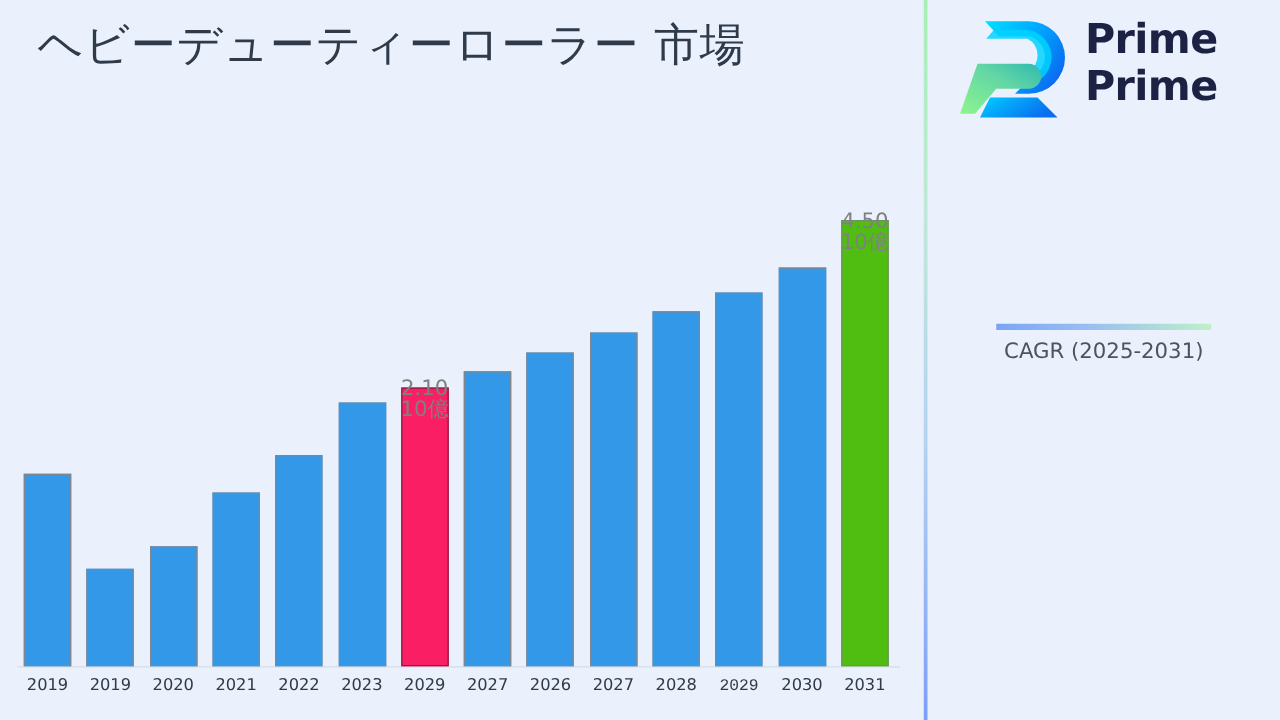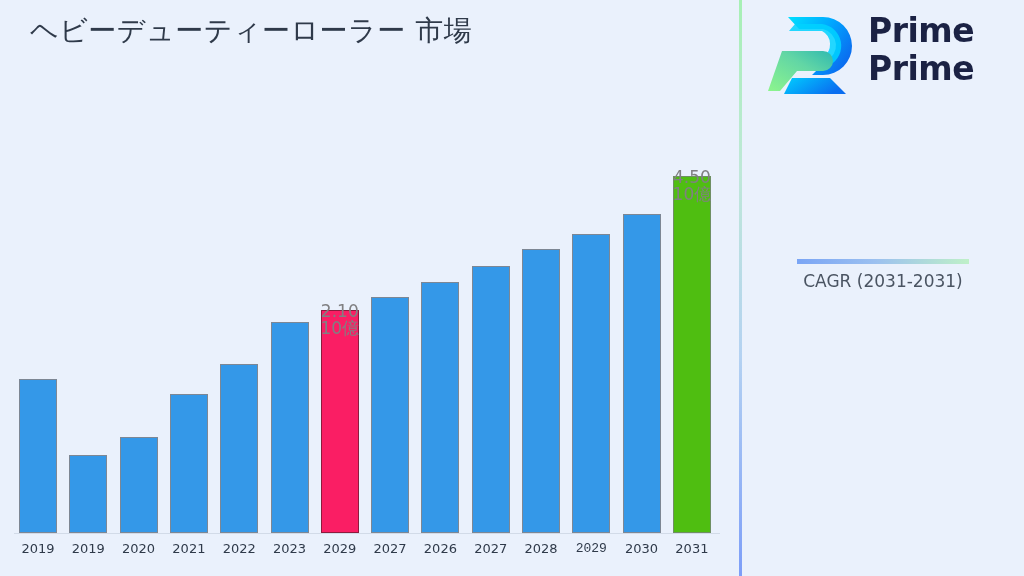--- a/index.html
+++ b/index.html
@@ -18,21 +18,21 @@
     width: 1024px;
     height: 576px;
     background: #eaf1fc;
   }
 
   
   #chart-title {
     position: absolute;
     left: 30px;
     top: 12px;
-    font-size: 28px;
+    font-size: 36px;
     font-weight: 400;
     color: #2f3a4a;
     letter-spacing: 0.5px;
     white-space: nowrap;
   }
 
   
   #plot {
     position: absolute;
     left: 0;
@@ -277,17 +277,17 @@
         </svg>
       </div>
       <div id="logo-text">
         <div>Prime</div>
         <div>Prime</div>
       </div>
     </div>
 
     <div id="cagr-block">
       <div id="cagr-rule"></div>
-      <div id="cagr-caption">CAGR (2031-2031)</div>
+      <div id="cagr-caption">CAGR (2025-2031)</div>
     </div>
 
   </div>
 </div>
 
 </body></html>

